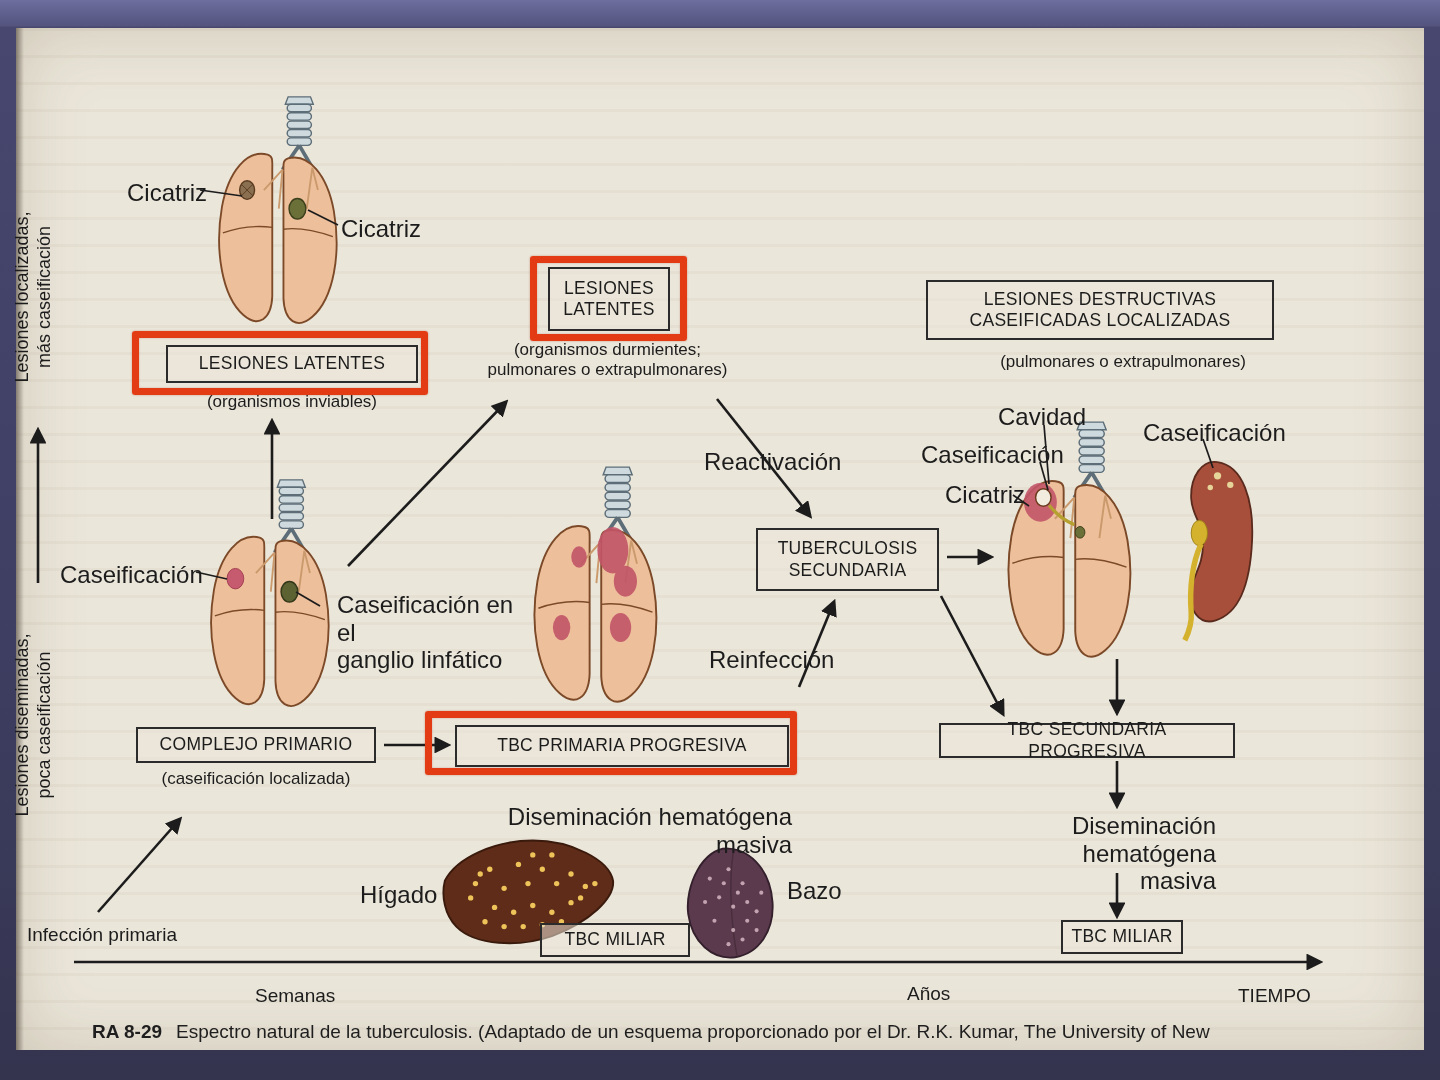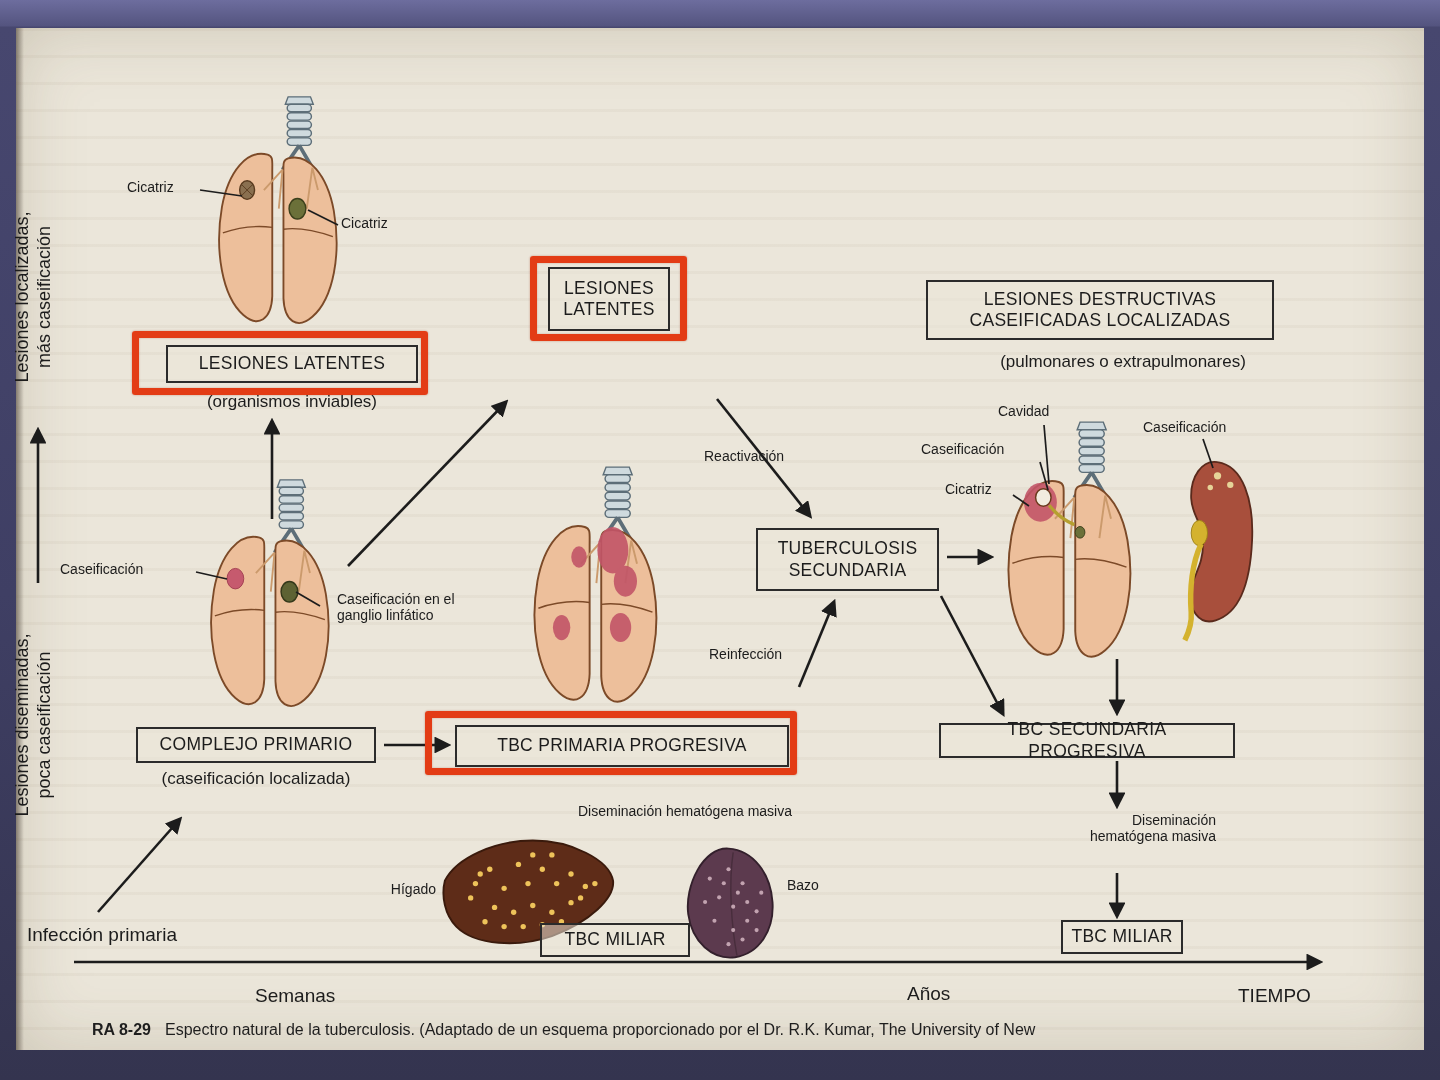--- a/index.html
+++ b/index.html
@@ -28,36 +28,36 @@
     position:absolute; border:2px solid #2b2b2b; background:rgba(235,230,216,.55);
     display:flex; align-items:center; justify-content:center; text-align:center;
     font-size:17.5px; letter-spacing:.3px; color:#1c1c1c; white-space:pre-line;
     line-height:1.22; padding:2px 6px;
   }
   .sublabel {
     position:absolute; text-align:center; font-size:17px; white-space:pre-line;
     line-height:1.18; color:#1c1c1c;
   }
   .label {
-    position:absolute; font-size:14px; white-space:pre-line; line-height:1.15; color:#1c1c1c;
+    position:absolute; font-size:24px; white-space:pre-line; line-height:1.15; color:#1c1c1c;
   }
   .label.center { text-align:right; }
   .label.right  { text-align:right; }
   .ylabel {
     position:absolute; text-align:center; transform:rotate(-90deg);
     white-space:pre-line; font-size:18px; line-height:22px; color:#1c1c1c;
   }
   .tick { position:absolute; font-size:19px; color:#1c1c1c; }
   .hl {
     position:absolute; border:7px solid #e33c15; border-radius:3px;
     box-shadow:0 0 2px rgba(150,35,0,.45), inset 0 0 2px rgba(150,35,0,.35);
   }
   .caption {
     position:absolute; left:92px; top:1021px; width:1330px;
-    font-size:16px; color:#1e1e1e; white-space:nowrap;
+    font-size:19px; color:#1e1e1e; white-space:nowrap;
   }
   .caption .pfx { font-weight:700; margin-right:14px; }
 </style>
 </head>
 <body>
 
 <div class="canvas">
 
   <div class="page"></div>
 
@@ -224,20 +224,22 @@
 CASEIFICADAS LOCALIZADAS</div>
   <div class="nodebox" style="left:136px;top:727px;width:240px;height:36px">COMPLEJO PRIMARIO</div>
   <div class="nodebox" style="left:756px;top:528px;width:183px;height:63px">TUBERCULOSIS
 SECUNDARIA</div>
   <div class="nodebox" style="left:455px;top:725px;width:334px;height:42px">TBC PRIMARIA PROGRESIVA</div>
   <div class="nodebox" style="left:939px;top:723px;width:296px;height:35px">TBC SECUNDARIA PROGRESIVA</div>
   <div class="nodebox" style="left:540px;top:923px;width:150px;height:34px">TBC MILIAR</div>
   <div class="nodebox" style="left:1061px;top:920px;width:122px;height:34px">TBC MILIAR</div>
 
   <div class="sublabel" style="left:166px;top:392px;width:252px">(organismos inviables)</div>
+  <div class="sublabel" style="left:450px;top:340px;width:315px">(organismos durmientes;
+pulmonares o extrapulmonares)</div>
   <div class="sublabel" style="left:966px;top:352px;width:314px">(pulmonares o extrapulmonares)</div>
   <div class="sublabel" style="left:136px;top:769px;width:240px">(caseificación localizada)</div>
 
   <div class="label" style="left:127px;top:179px;width:75px">Cicatriz</div>
   <div class="label" style="left:341px;top:215px;width:80px">Cicatriz</div>
   <div class="label" style="left:60px;top:561px;width:135px">Caseificación</div>
   <div class="label" style="left:337px;top:591px;width:185px">Caseificación en el
 ganglio linfático</div>
   <div class="label" style="left:704px;top:448px;width:140px">Reactivación</div>
   <div class="label" style="left:709px;top:646px;width:120px">Reinfección</div>

